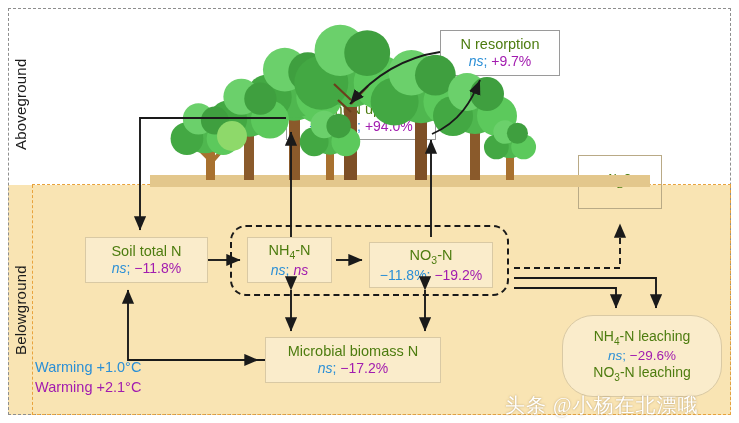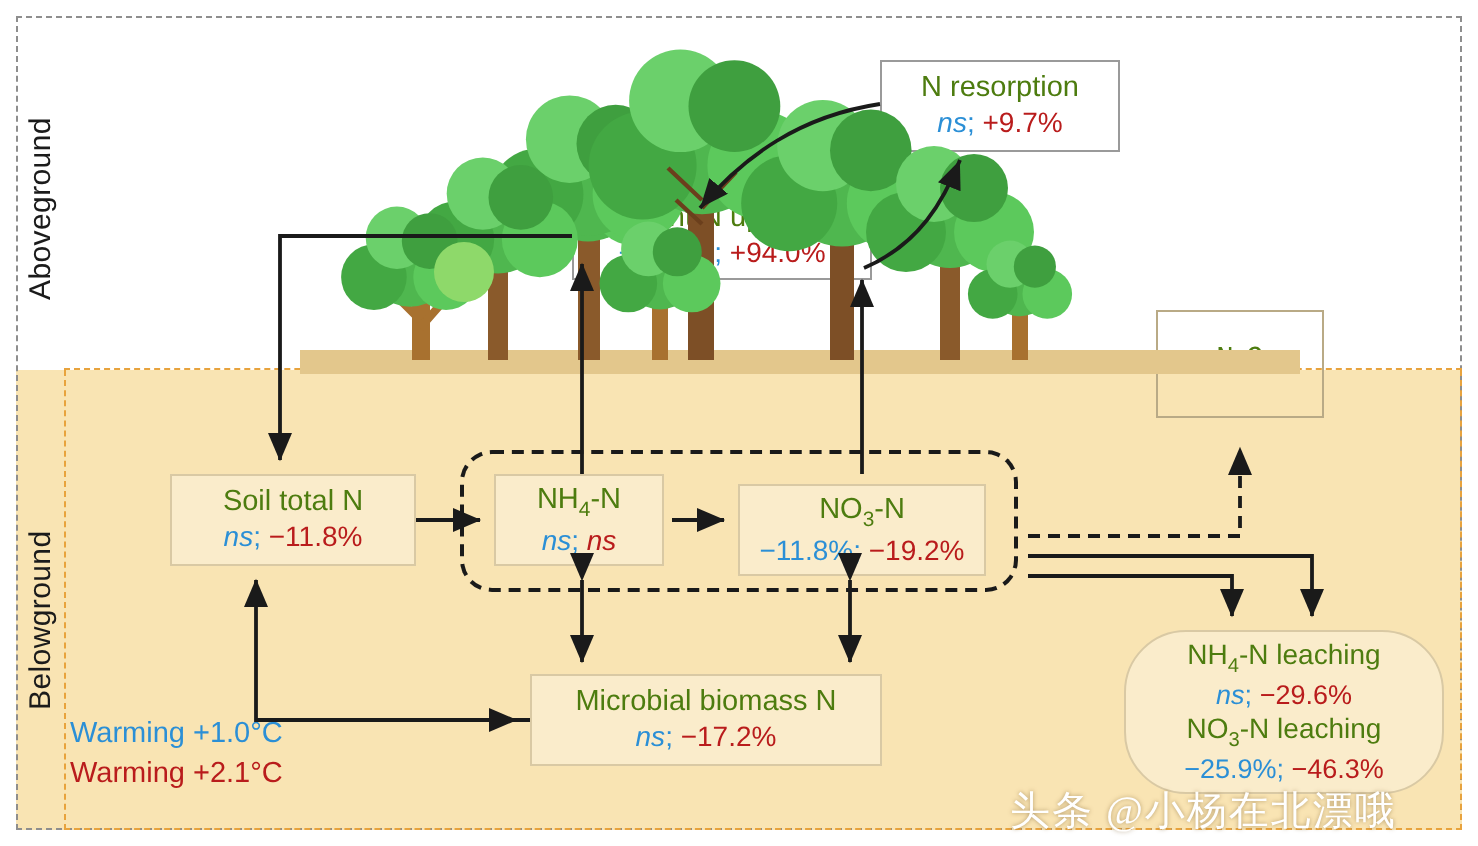--- a/index.html
+++ b/index.html
@@ -21,21 +21,21 @@
   #lbl-above{left:12px;top:40px;height:110px;}
   #lbl-below{left:12px;top:245px;height:110px;}
 
   
   .box{position:absolute;box-sizing:border-box;background:#faeccb;
        border:1.2px solid #d9c9a4;text-align:center;line-height:1.18;
        display:flex;flex-direction:column;justify-content:center;align-items:center;}
   .box .ttl{font-size:14.5px;color:#4d7c0f;white-space:nowrap;}
   .box .val{font-size:14px;white-space:nowrap;}
   .blue{color:#2b8fd6;}
-  .red{color:#b91c1c;}
+  .red{color:#a21caf;}
   .sep{color:#2b8fd6;}
   .it{font-style:italic;}
   sub{font-size:.72em;}
 
   
   .box-clear{background:rgba(255,255,255,.78);border:1.2px solid #9a9a9a;}
   .box-white{background:#ffffff;border:1.2px solid #9a9a9a;}
   .box-n2o{background:transparent;border:1.2px solid #b9aa86;}
 
   #b-plant   {left:286px;top:96px;width:150px;height:44px;}
@@ -216,21 +216,20 @@
 
     <div class="box" id="b-micro">
       <span class="ttl">Microbial biomass N</span>
       <span class="val"><span class="blue it">ns</span><span class="sep">;</span> <span class="red">−17.2%</span></span>
     </div>
 
     <div class="box" id="b-leach">
       <span class="ttl"><span>NH</span><sub>4</sub><span>-N leaching</span></span>
       <span class="val"><span class="blue it">ns</span><span class="sep">;</span> <span class="red">−29.6%</span></span>
       <span class="ttl"><span>NO</span><sub>3</sub><span>-N leaching</span></span>
-      <span class="val"><span class="blue">−25.9%</span><span class="sep">;</span> <span class="red">−46.3%</span></span>
     </div>
   </div>
 
   <div class="side-label" id="lbl-above">Aboveground</div>
   <div class="side-label" id="lbl-below">Belowground</div>
 
   <div id="legend">
     <div class="blue">Warming +1.0°C</div>
     <div class="red">Warming +2.1°C</div>
   </div>

